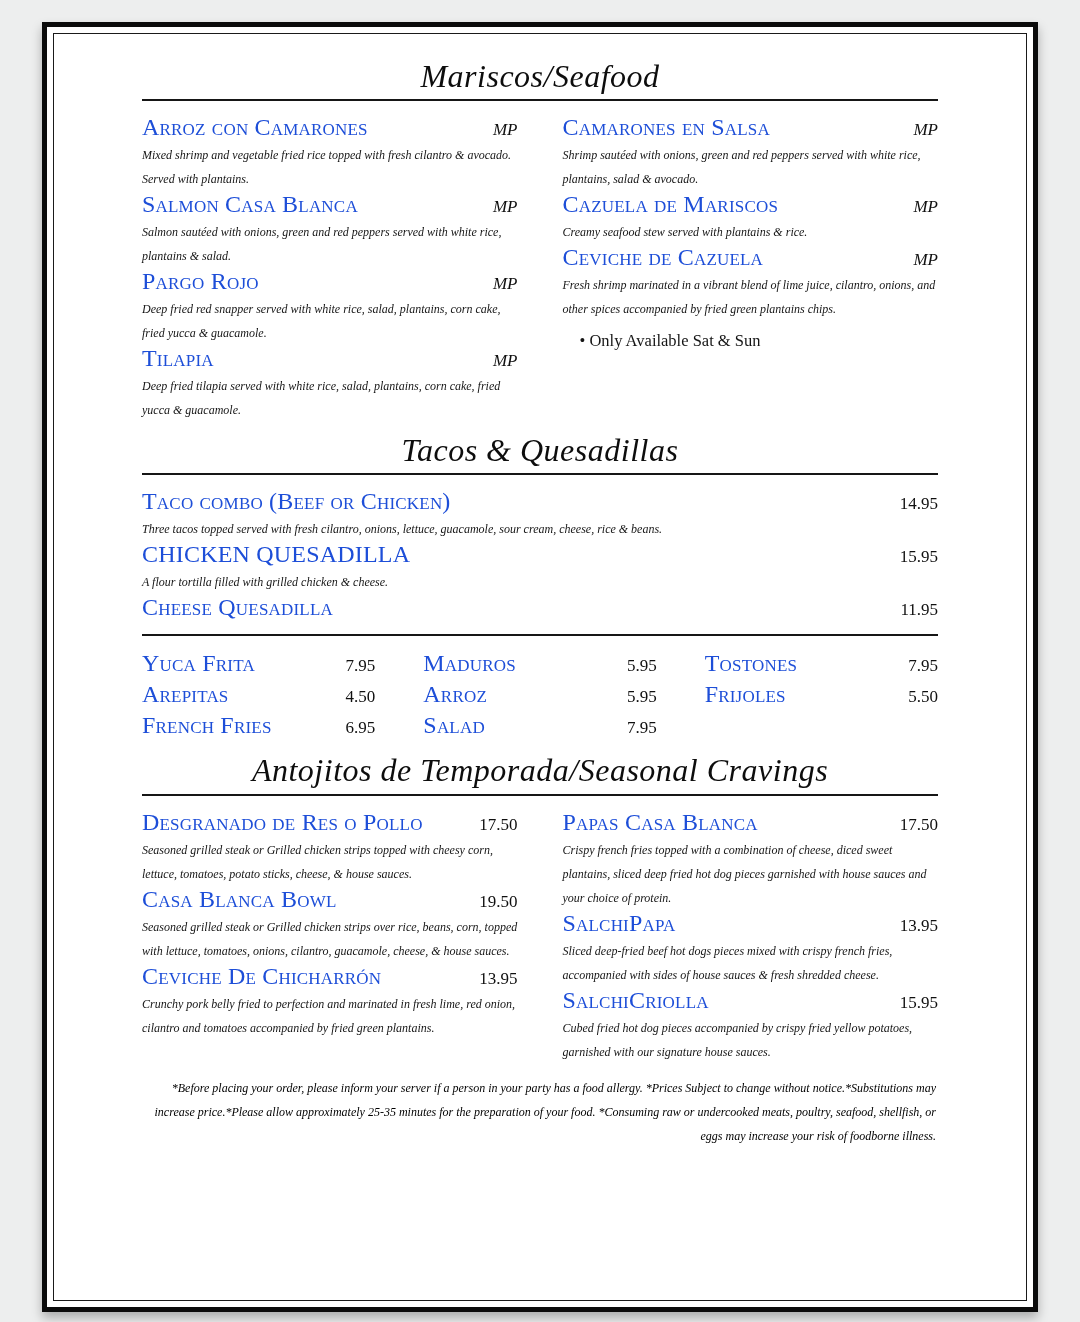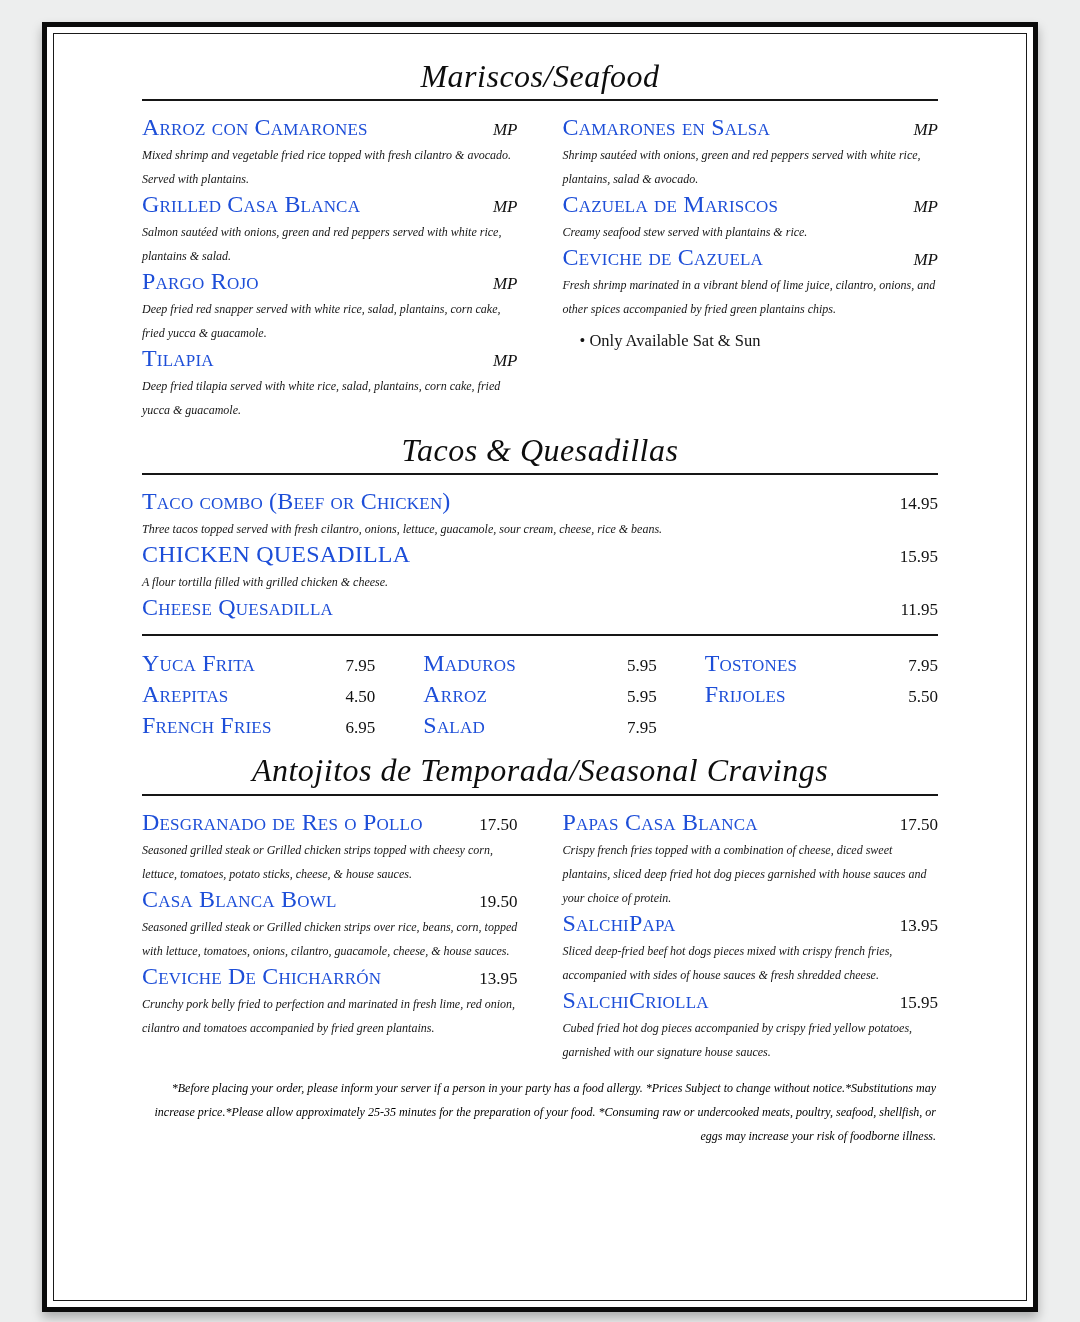--- a/index.html
+++ b/index.html
@@ -111,21 +111,21 @@
         <div class="col">
           <div class="item">
             <div class="item-head">
               <span class="name">Arroz con Camarones</span>
               <span class="price mp">MP</span>
             </div>
             <p class="desc">Mixed shrimp and vegetable fried rice topped with fresh cilantro &amp; avocado. Served with plantains.</p>
           </div>
           <div class="item">
             <div class="item-head">
-              <span class="name">Grilled Casa Blanca</span>
+              <span class="name">Salmon Casa Blanca</span>
               <span class="price mp">MP</span>
             </div>
             <p class="desc">Salmon sautéed with onions, green and red peppers served with white rice, plantains &amp; salad.</p>
           </div>
           <div class="item">
             <div class="item-head">
               <span class="name">Pargo Rojo</span>
               <span class="price mp">MP</span>
             </div>
             <p class="desc">Deep fried red snapper served with white rice, salad, plantains, corn cake, fried yucca &amp; guacamole.</p>

